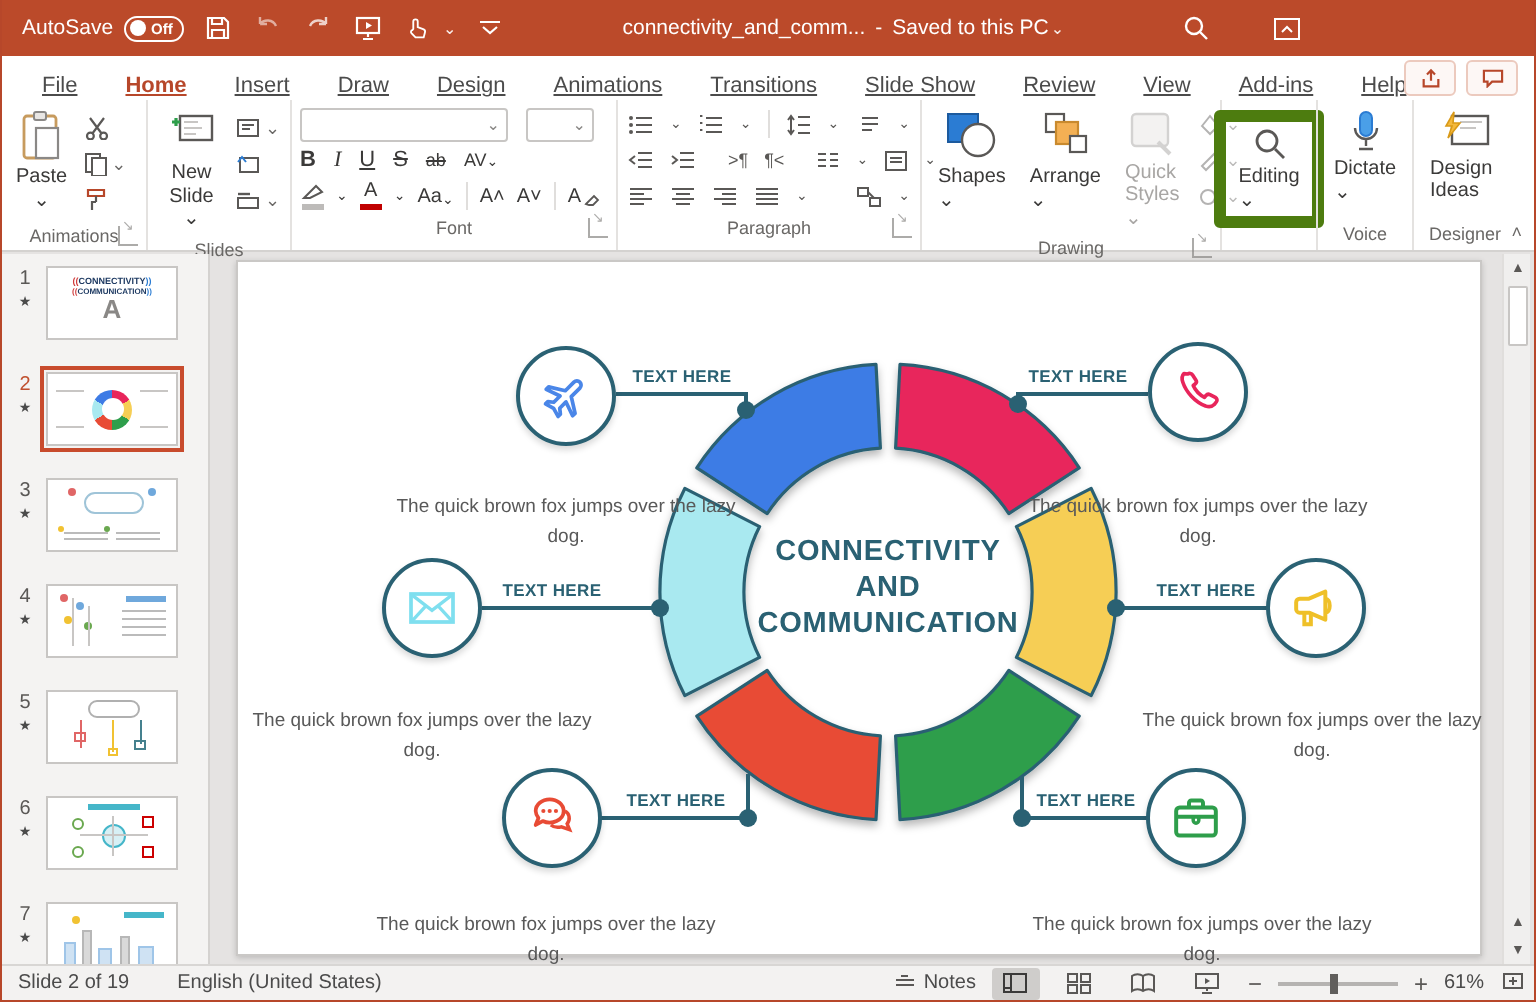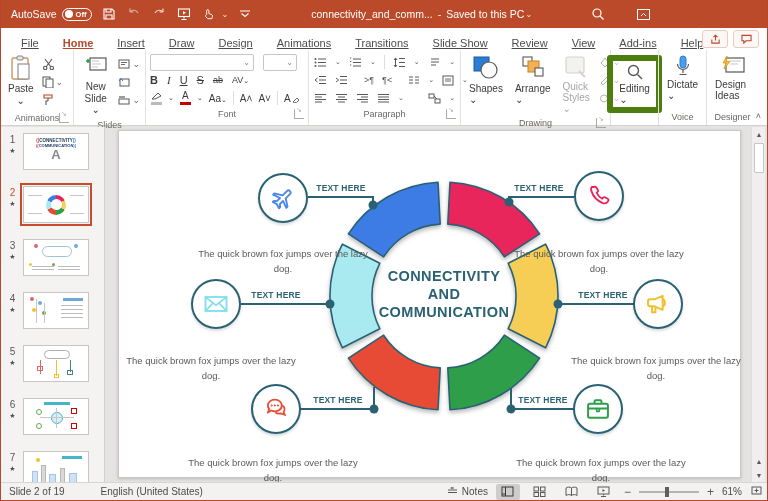--- a/index.html
+++ b/index.html
@@ -76,21 +76,21 @@
   .vs-bottom { position:absolute; bottom:0; left:0; }
   
   .overlay-svg { position:absolute; inset:0; }
   .center-title { position:absolute; left:225px; top:136px; width:200px; text-align:center; color:#2a6173; font-weight:bold; font-size:14.5px; line-height:1.25; letter-spacing:.4px; }
   .icircle { position:absolute; width:50px; height:50px; border:2px solid #2a6173; border-radius:50%; background:#fff; display:flex; align-items:center; justify-content:center; box-shadow:0 2px 3px rgba(0,0,0,.15); }
   .icircle svg { display:block; }
   .texthere { position:absolute; width:62px; text-align:center; font-size:8.5px; font-weight:bold; color:#2a6173; letter-spacing:.2px; }
   .caption { position:absolute; width:170px; text-align:center; font-size:9.5px; color:#595959; line-height:1.55;margin-top:24px; }
   
   .statusbar { position:absolute; left:0; right:0; bottom:0; height:18px; background:#f3f2f1; border-top:1px solid #d8d6d4; display:flex; align-items:center; font-size:10px; color:#4b4b4b; padding:0 4px 0 8px; }
-  .sb-left { display:flex; gap:36px; align-items:center; }
+  .sb-left { display:flex; gap:24px; align-items:center; }
   .sb-right { margin-left:auto; display:flex; align-items:center; gap:8px; }
   .sb-view { width:24px; height:16px; display:flex; align-items:center; justify-content:center; border-radius:2px; }
   .sb-view.sel { background:#cfcdcb; }
   .zoomtrack { width:60px; height:2px; background:#b5b3b1; position:relative; }
   .zoomthumb { position:absolute; left:26px; top:-4px; width:4px; height:10px; background:#605e5c; }
   .notes { display:flex; align-items:center; gap:4px; }
 </style>
 </head>
 <body>
 

